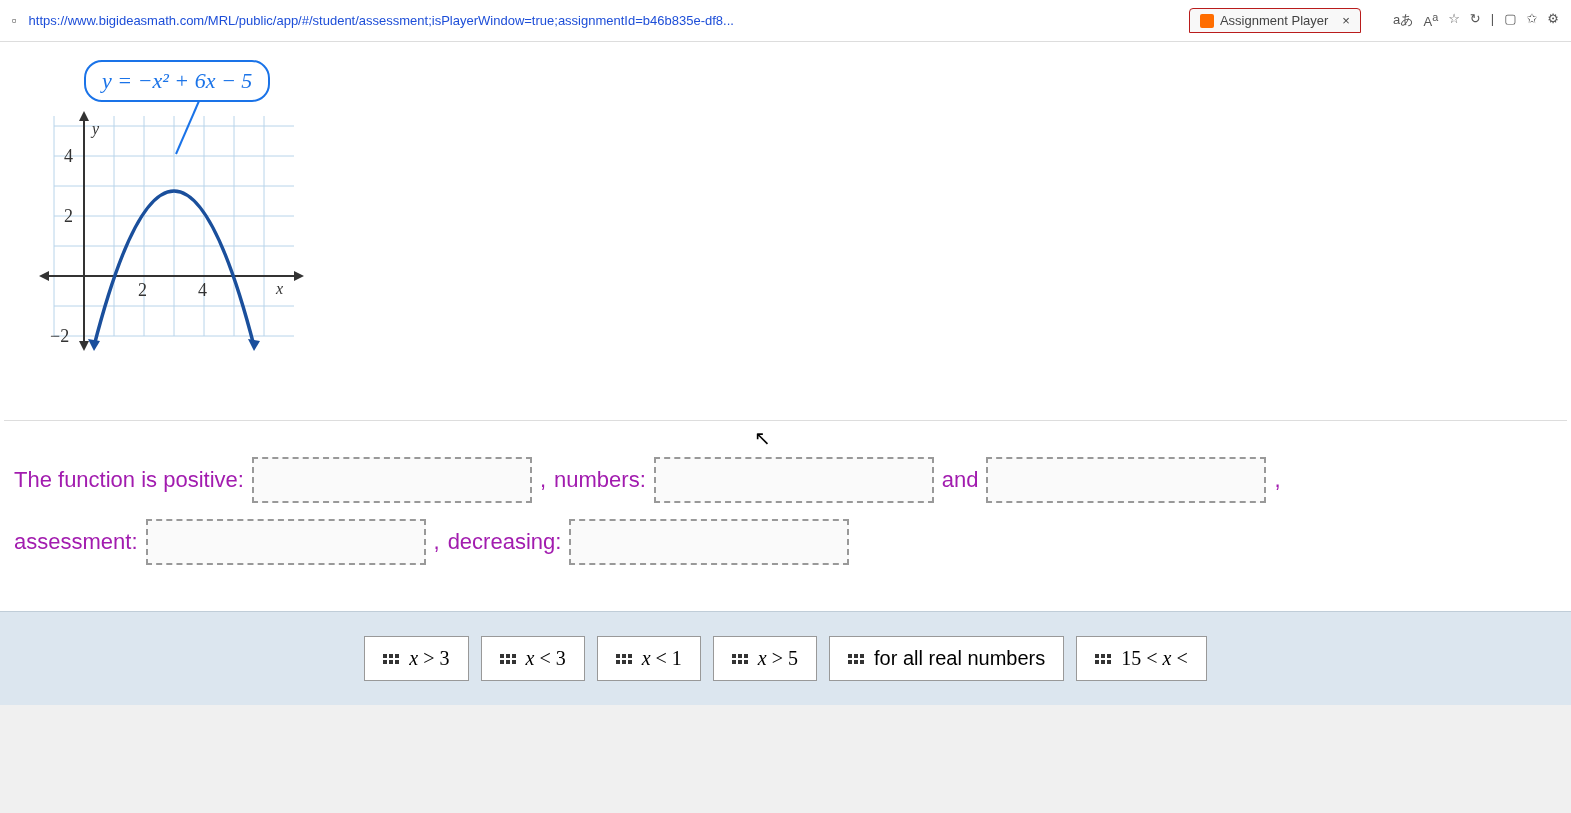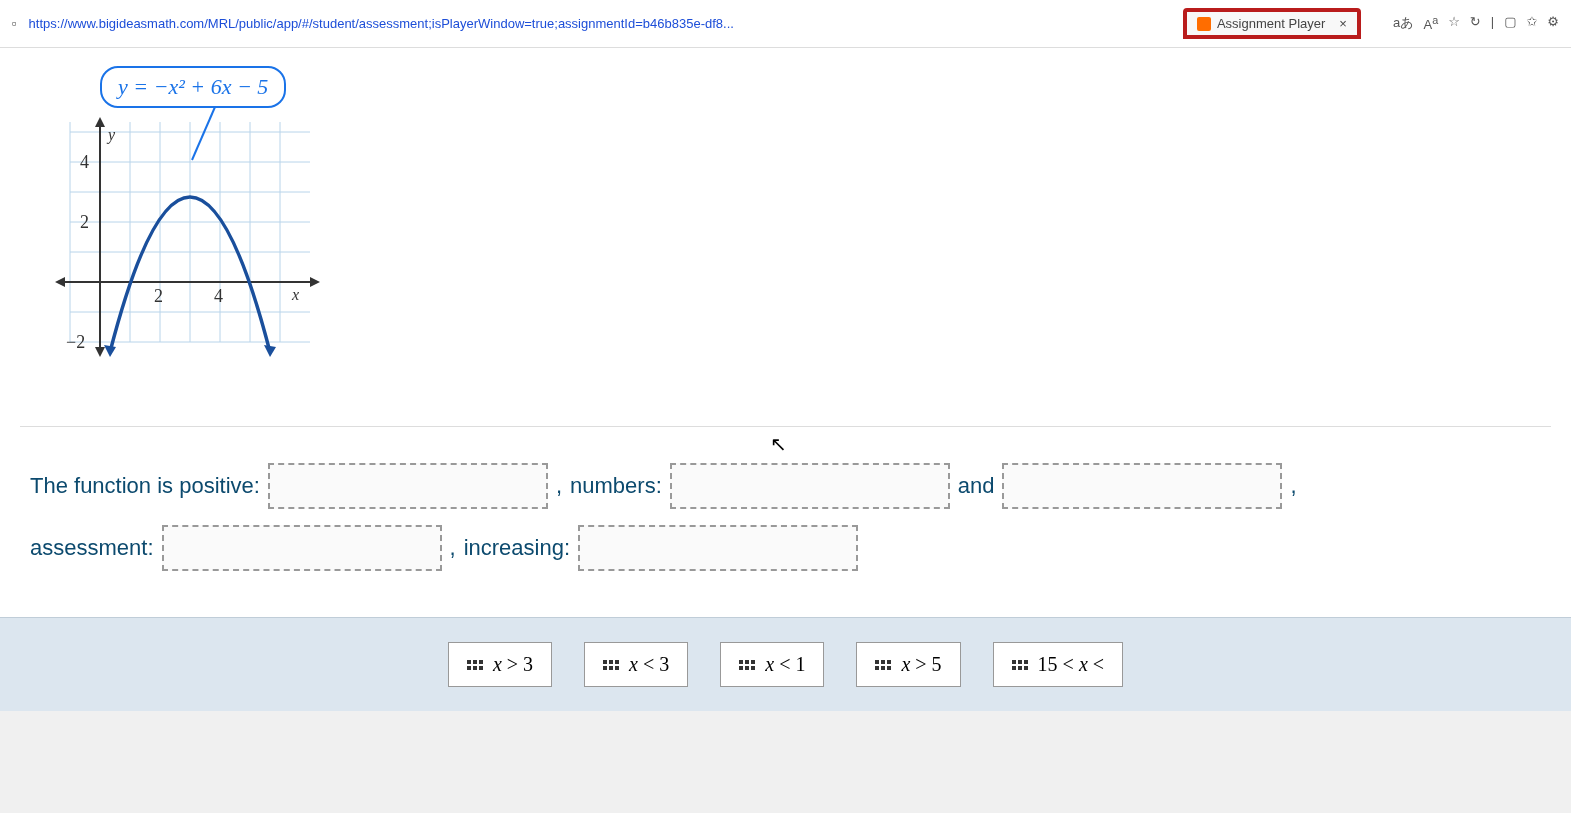--- a/index.html
+++ b/index.html
@@ -25,35 +25,35 @@
       color: #1d4ed8;
       white-space: nowrap;
       overflow: hidden;
       text-overflow: ellipsis;
     }
     .tab {
       display: flex;
       align-items: center;
       gap: 6px;
       padding: 4px 10px;
-      border: 4px solid #b91c1c;
+      border: 1px solid #b91c1c;
       border-radius: 4px 4px 0 0;
       background: #f8f8f8;
     }
     .tab-icon {
       width: 14px; height: 14px;
       background: #ff6d00;
       border-radius: 2px;
       display: inline-block;
     }
     .toolbar-icons { display: flex; gap: 10px; color: #555; margin-left: 20px; }
     .toolbar-icons span { cursor: pointer; }
     .content {
       background: #fff;
-      padding: 10px 20px;
+      padding: 10px 4px;
       min-height: 340px;
     }
     .equation-box {
       display: inline-block;
       border: 2px solid #1a73e8;
       border-radius: 18px;
       padding: 6px 16px;
       color: #1a73e8;
       font-family: "Times New Roman", serif;
       font-size: 22px;
@@ -89,28 +89,28 @@
     .row { display: flex; align-items: center; gap: 8px; margin: 16px 0; flex-wrap: wrap; }
     .dropzone {
       display: inline-block;
       min-width: 260px;
       height: 46px;
       border: 2px dashed #999;
       vertical-align: middle;
       background: #fafafa;
     }
     .dropzone.medium { min-width: 280px; }
-    .label-text { color: #0c4a6e; text-align: right; }
+    .label-text { color: #a21caf; text-align: right; }
     .tile-bank {
       background: #dce6ef;
       padding: 24px 10px;
       border-top: 1px solid #c0cdd8;
       display: flex;
       justify-content: center;
-      gap: 32px;
+      gap: 12px;
     }
     .tile {
       background: #fff;
       border: 1px solid #999;
       padding: 10px 18px;
       font-size: 20px;
       display: flex;
       align-items: center;
       gap: 10px;
       cursor: grab;
@@ -212,21 +212,21 @@
       <span class="label-text">numbers:</span>
       <span class="dropzone medium"></span>
       <span class="label-text">and</span>
       <span class="dropzone medium"></span>
       <span class="label-text">,</span>
     </div>
     <div class="row">
       <span class="label-text">assessment:</span>
       <span class="dropzone medium"></span>
       <span class="label-text">,</span>
-      <span class="label-text">increasing:</span>
+      <span class="label-text">decreasing:</span>
       <span class="dropzone medium"></span>
     </div>
   </div>
 </div>
 
 <div class="tile-bank">
   <div class="tile">
     <span class="drag-handle">
         <i></i>
         <i></i>
@@ -272,15 +272,26 @@
   </div>
   <div class="tile">
     <span class="drag-handle">
         <i></i>
         <i></i>
         <i></i>
         <i></i>
         <i></i>
         <i></i>
       </span>
+    <span style="font-family:Arial,sans-serif;">for all real numbers</span>
+  </div>
+  <div class="tile">
+    <span class="drag-handle">
+        <i></i>
+        <i></i>
+        <i></i>
+        <i></i>
+        <i></i>
+        <i></i>
+      </span>
     <span>15 &lt; <span class="ital">x</span> &lt;</span>
   </div>
 </div>
 
 </body></html>

